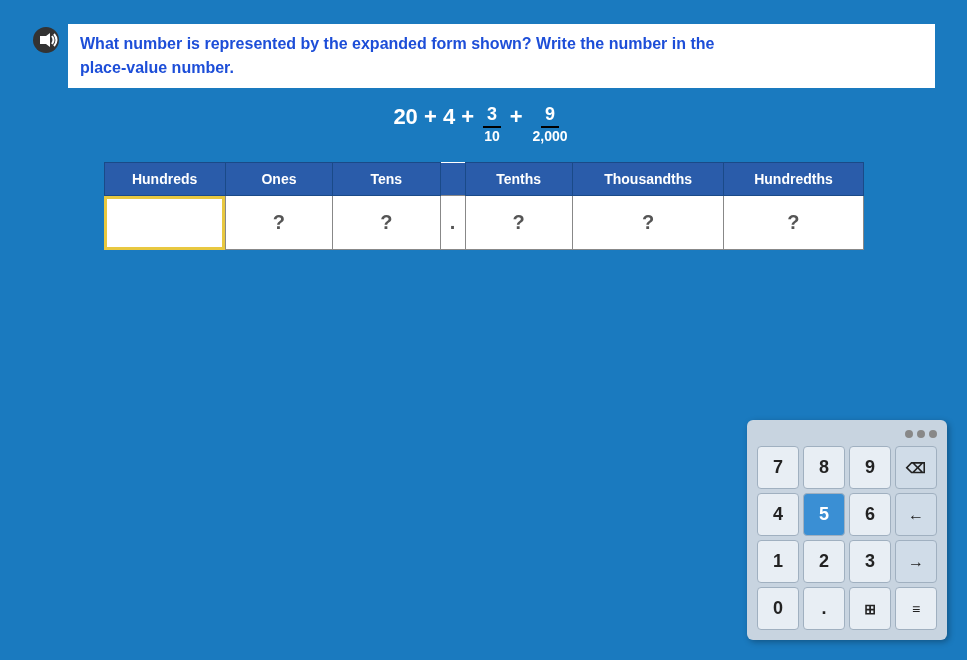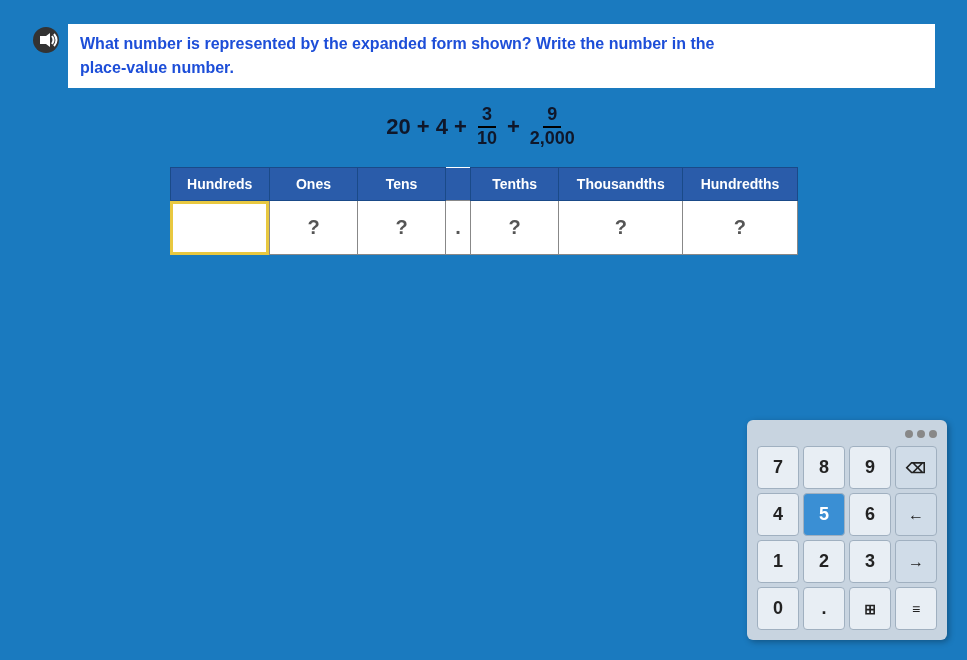--- a/index.html
+++ b/index.html
@@ -52,31 +52,31 @@
 
     .fraction .numerator {
       font-size: 18px;
       font-weight: bold;
       border-bottom: 2px solid #000;
       padding: 0 4px;
       line-height: 1.2;
     }
 
     .fraction .denominator {
-      font-size: 18px;
+      font-size: 14px;
       font-weight: bold;
       padding: 0 4px;
       line-height: 1.2;
     }
 
     .place-value-table {
       margin: 0 auto;
       border-collapse: collapse;
       background: white;
-      width: 628px;
+      width: 760px;
     }
 
     .place-value-table th {
       background: #2a5caa;
       color: white;
       font-size: 14px;
       font-weight: bold;
       padding: 8px 12px;
       border: 1px solid #1a4a88;
       text-align: center;
@@ -173,25 +173,24 @@
       color: white;
     }
 
     .equation-wrapper {
       text-align: center;
       margin: 10px 0 18px 0;
     }
 
     .eq-inline {
       display: inline-flex;
-      align-items: center;
       gap: 4px;
       font-size: 22px;
       font-weight: bold;
-      color: #0f172a;
+      color: #ffffff;
     }
   </style>
 </head>
 <body>
 
 <div class="question-area">
   <div class="question-header">
     <svg class="speaker-icon" viewBox="0 0 28 28" xmlns="http://www.w3.org/2000/svg">
       <circle cx="14" cy="14" r="13" fill="#333"></circle>
       <polygon points="8,10 14,10 18,7 18,21 14,18 8,18" fill="white"></polygon>

